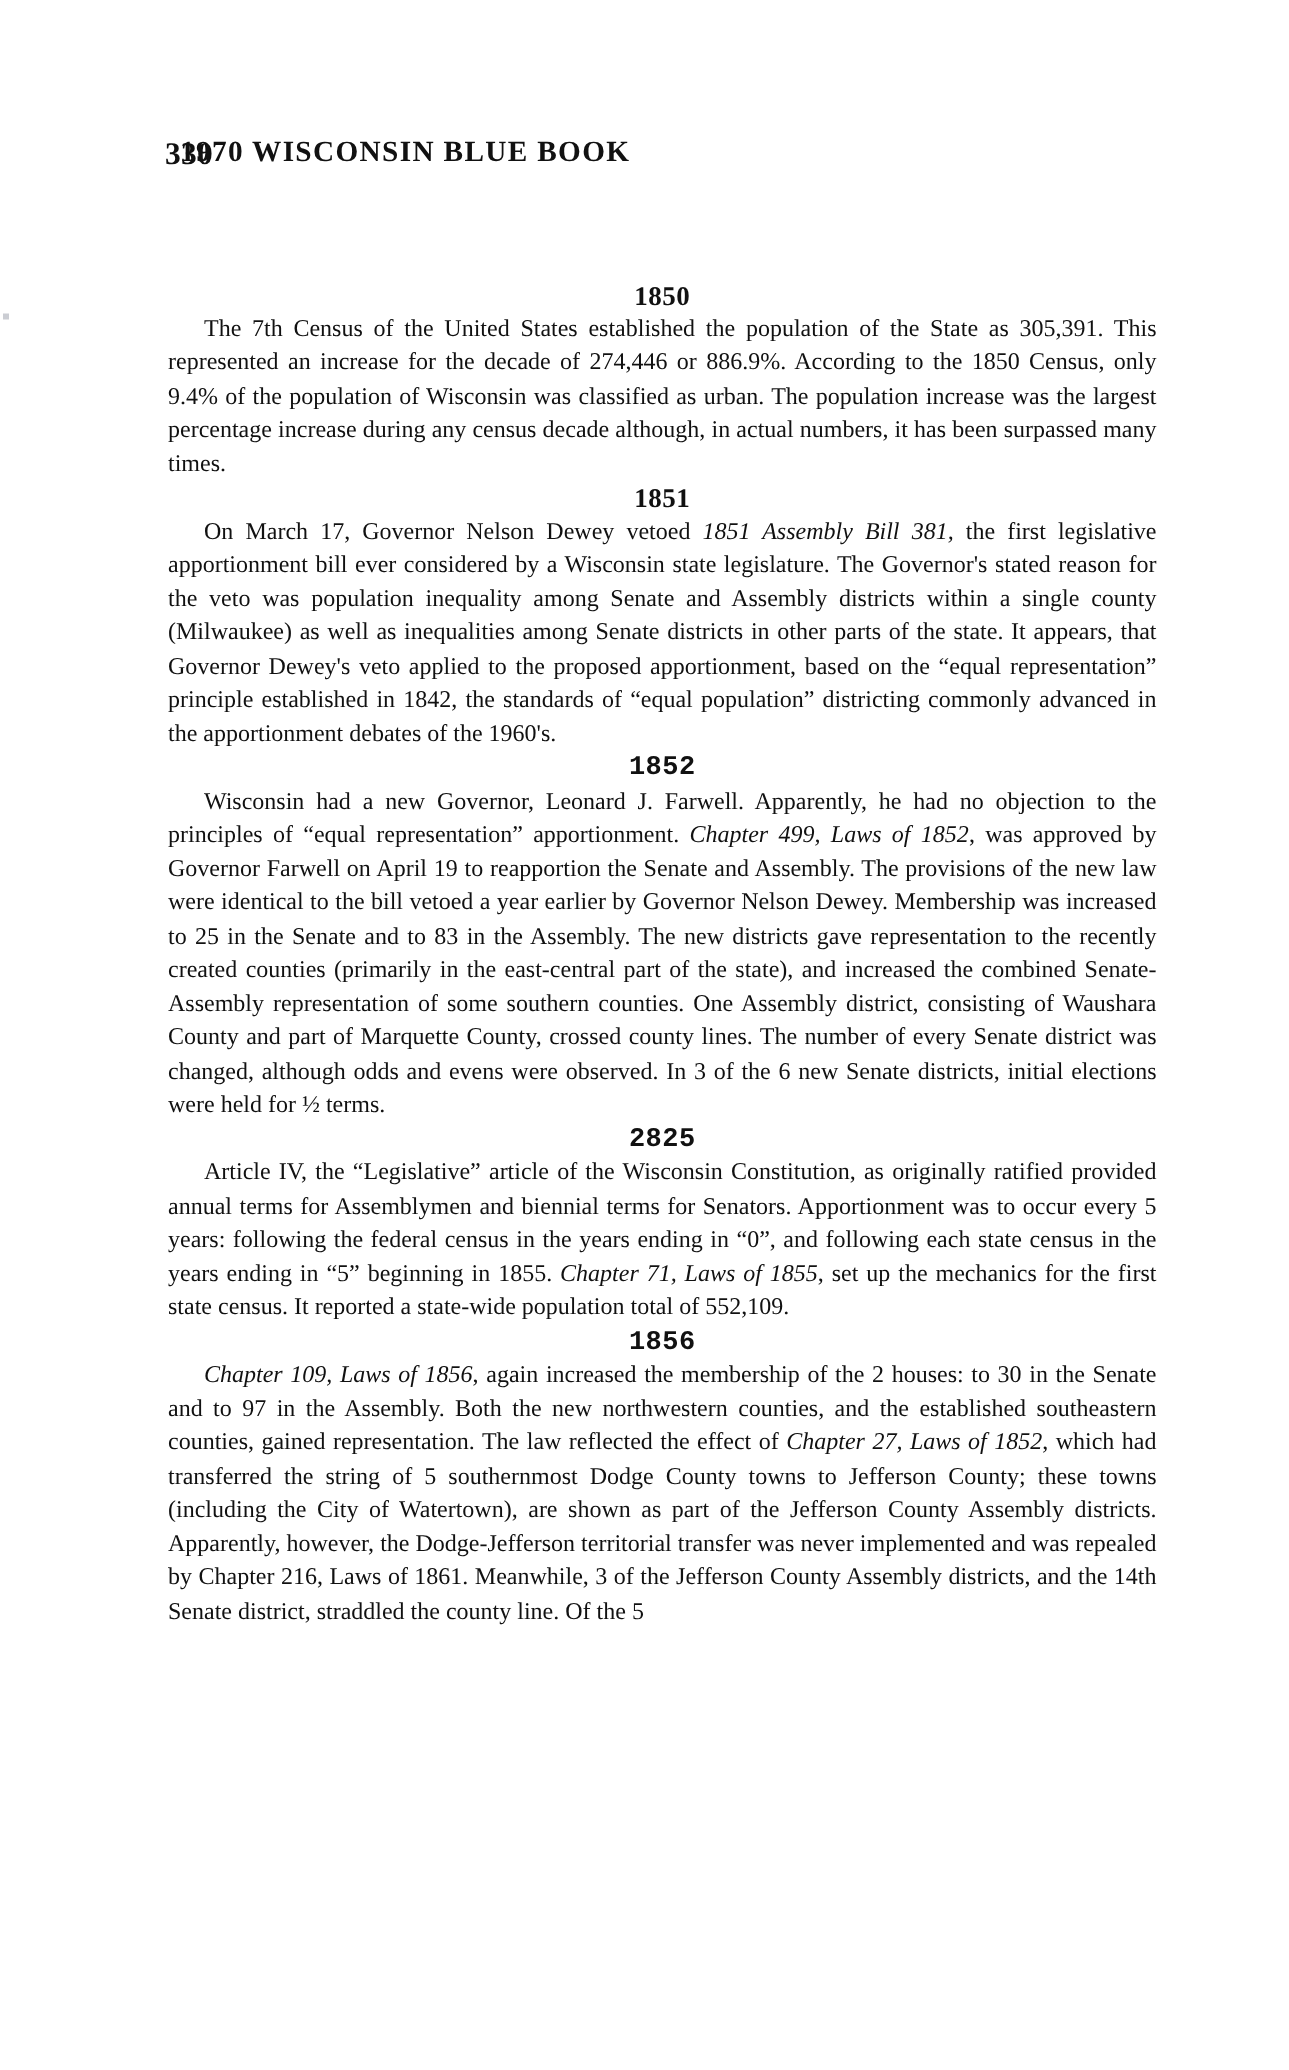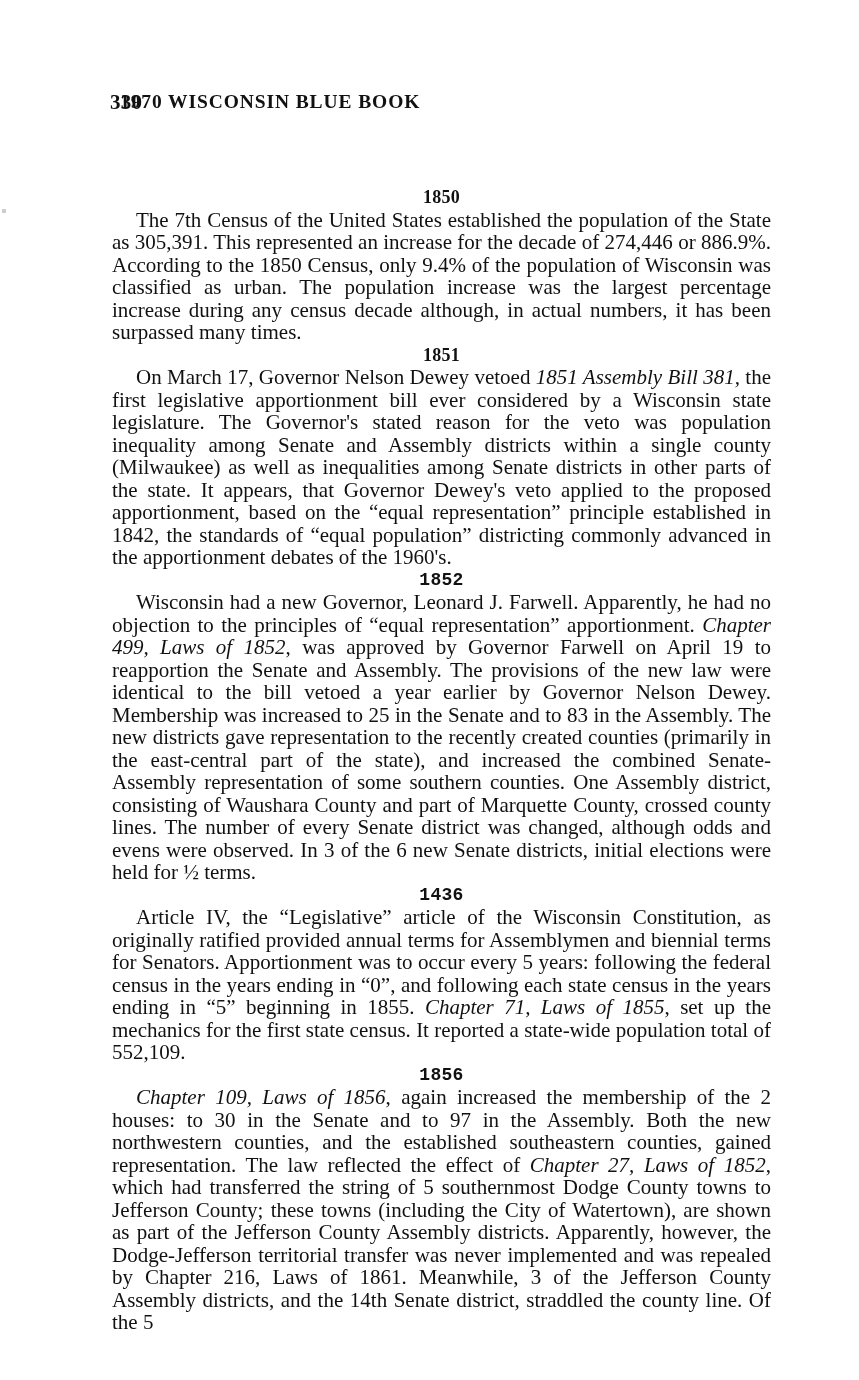--- a/index.html
+++ b/index.html
@@ -79,21 +79,21 @@
     font-weight: bold;
     letter-spacing: 0.3px;
     line-height: 22.5px;
   }
 
   p.para {
     margin: 0;
     padding: 0;
     text-align: justify;
     text-justify: inter-word;
-    font-size: 21px;
+    font-size: 16px;
     line-height: 22.5px;
     text-indent: 24px;
     hyphens: none;
   }
 
   p.para i, p.para em { }
 
   
   .gap-sec-before { margin-top: 24px; }   
   .gap-sec-after  { margin-top: 10px; }   
@@ -115,20 +115,20 @@
 
     <h2 class="year">1850</h2>
     <p class="para gap-sec-after">The 7th Census of the United States established the population of the State as 305,391. This represented an increase for the decade of 274,446 or 886.9%. According to the 1850 Census, only 9.4% of the population of Wisconsin was classified as urban. The population increase was the largest percentage increase during any census decade although, in actual numbers, it has been surpassed many times.</p>
 
     <h2 class="year gap-sec-before">1851</h2>
     <p class="para gap-sec-after">On March 17, Governor Nelson Dewey vetoed <i>1851 Assembly Bill 381,</i> the first legislative apportionment bill ever considered by a Wisconsin state legislature. The Governor's stated reason for the veto was population inequality among Senate and Assembly districts within a single county (Milwaukee) as well as inequalities among Senate districts in other parts of the state. It appears, that Governor Dewey's veto applied to the proposed apportionment, based on the “equal representation” principle established in 1842, the standards of “equal population” districting commonly advanced in the apportionment debates of the 1960's.</p>
 
     <h2 class="year gap-sec-before-lg">1852</h2>
     <p class="para gap-sec-after">Wisconsin had a new Governor, Leonard J. Farwell. Apparently, he had no objection to the principles of “equal representation” apportionment. <i>Chapter 499, Laws of 1852</i>, was approved by Governor Farwell on April 19 to reapportion the Senate and Assembly. The provisions of the new law were identical to the bill vetoed a year earlier by Governor Nelson Dewey. Membership was increased to 25 in the Senate and to 83 in the Assembly. The new districts gave representation to the recently created counties (primarily in the east-central part of the state), and increased the combined Senate-Assembly representation of some southern counties. One Assembly district, consisting of Waushara County and part of Marquette County, crossed county lines. The number of every Senate district was changed, although odds and evens were observed. In 3 of the 6 new Senate districts, initial elections were held for ½ terms.</p>
 
-    <h2 class="year gap-sec-before-lg">1436</h2>
+    <h2 class="year gap-sec-before-lg">2825</h2>
     <p class="para gap-sec-after">Article IV, the “Legislative” article of the Wisconsin Constitution, as originally ratified provided annual terms for Assemblymen and biennial terms for Senators. Apportionment was to occur every 5 years: following the federal census in the years ending in “0”, and following each state census in the years ending in “5” beginning in 1855. <i>Chapter 71, Laws of 1855</i>, set up the mechanics for the first state census. It reported a state-wide population total of 552,109.</p>
 
     <h2 class="year gap-sec-before-lg">1856</h2>
     <p class="para gap-sec-after noindent-first"><i>Chapter 109, Laws of 1856</i>, again increased the membership of the 2 houses: to 30 in the Senate and to 97 in the Assembly. Both the new northwestern counties, and the established southeastern counties, gained representation. The law reflected the effect of <i>Chapter 27, Laws of 1852</i>, which had transferred the string of 5 southernmost Dodge County towns to Jefferson County; these towns (including the City of Watertown), are shown as part of the Jefferson County Assembly districts. Apparently, however, the Dodge-Jefferson territorial transfer was never implemented and was repealed by Chapter 216, Laws of 1861. Meanwhile, 3 of the Jefferson County Assembly districts, and the 14th Senate district, straddled the county line. Of the 5</p>
 
   </div>
 </div>
 
 </body></html>

